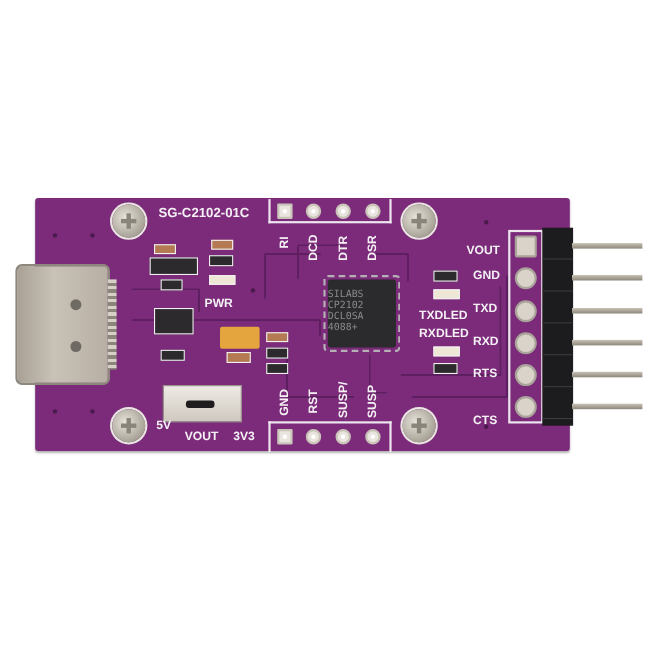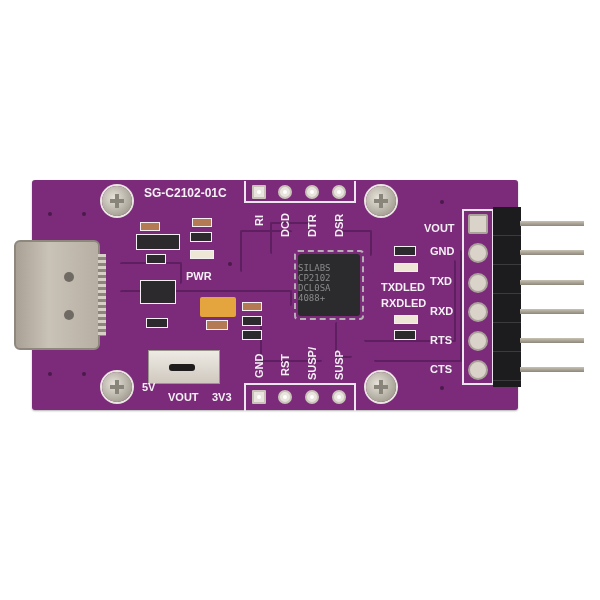--- a/index.html
+++ b/index.html
@@ -125,21 +125,21 @@
 <div class="silk" style="left:381px;top:281px;">TXDLED</div>
 <div class="silk" style="left:381px;top:297px;">RXDLED</div>
 <div class="smd led" style="left:394px;top:315px;width:24px;height:9px;"></div>
 <div class="smd dark" style="left:394px;top:330px;width:22px;height:10px;"></div>
 
 <div class="silk" style="left:424px;top:222px;">VOUT</div>
 <div class="silk" style="left:430px;top:245px;">GND</div>
 <div class="silk" style="left:430px;top:275px;">TXD</div>
 <div class="silk" style="left:430px;top:305px;">RXD</div>
 <div class="silk" style="left:430px;top:334px;">RTS</div>
-<div class="silk" style="left:430px;top:363px;">CTS</div>
+<div class="silk" style="left:430px;top:376px;">CTS</div>
 
 <div class="header-outline"></div>
 <div class="hpad sq" style="top:214px;"></div>
 <div class="hpad" style="top:243px;"></div>
 <div class="hpad" style="top:273px;"></div>
 <div class="hpad" style="top:302px;"></div>
 <div class="hpad" style="top:331px;"></div>
 <div class="hpad" style="top:360px;"></div>
 <div class="header-black">
   <div class="seg"></div>

